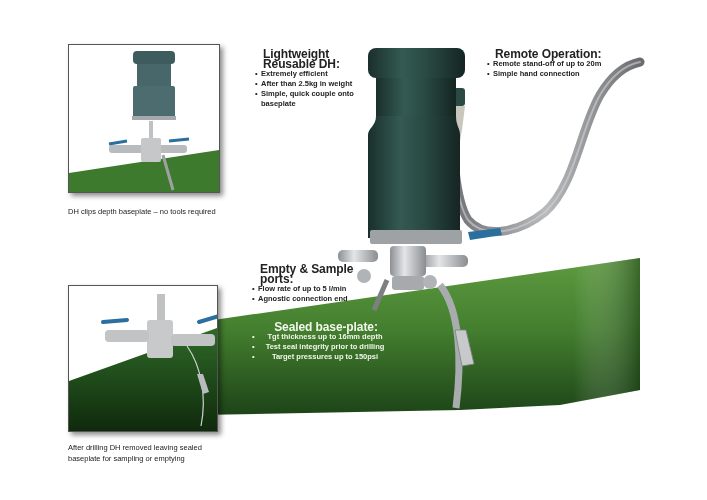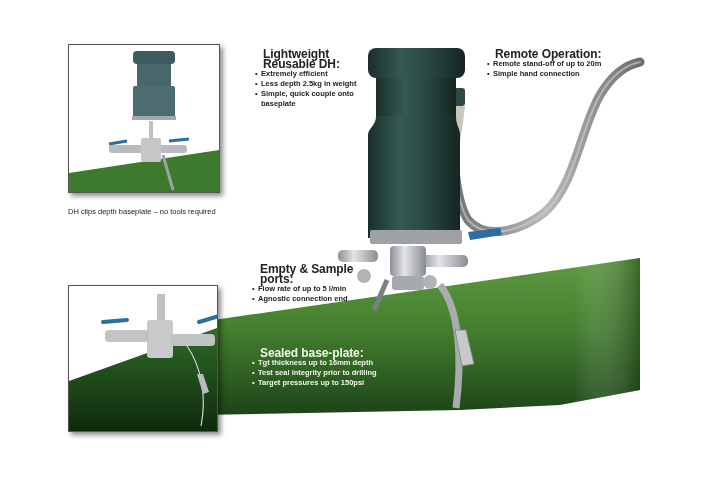--- a/index.html
+++ b/index.html
@@ -116,47 +116,51 @@
       <rect x="88" y="8" width="8" height="28" fill="#bfc1c3"></rect>
       <rect x="78" y="34" width="26" height="38" rx="3" fill="#c7c9cb"></rect>
       <rect x="36" y="44" width="44" height="12" rx="4" fill="#c1c3c5"></rect>
       <rect x="102" y="48" width="44" height="12" rx="4" fill="#c1c3c5"></rect>
       <path d="M34 36 L58 34" stroke="#2a6f9e" stroke-width="4" stroke-linecap="round"></path>
       <path d="M130 36 L150 30" stroke="#2a6f9e" stroke-width="4" stroke-linecap="round"></path>
       <path d="M118 60 C132 80 138 110 132 140" fill="none" stroke="#cfd1d3" stroke-width="1.2"></path>
       <path d="M128 88 L134 88 L140 106 L134 108 Z" fill="#b9bcbf"></path>
     </svg>
   </div>
+  <div class="caption" style="left:68px; top:442px;">
+    <div>After drilling DH removed leaving sealed</div>
+    <div>baseplate for sampling or emptying</div>
+  </div>
 
   <div class="label" style="left:255px; top:49px; width:120px;">
     <div class="title">Lightweight Reusable DH:</div>
     <ul>
       <li>Extremely efficient</li>
-      <li>Less depth 2.5kg in weight</li>
+      <li>After than 2.5kg in weight</li>
       <li>Simple, quick couple onto baseplate</li>
     </ul>
   </div>
 
   <div class="label" style="left:487px; top:49px; width:130px;">
     <div class="title">Remote Operation:</div>
     <ul>
       <li>Remote stand-off of up to 20m</li>
       <li>Simple hand connection</li>
     </ul>
   </div>
 
   <div class="label" style="left:252px; top:264px; width:125px;">
     <div class="title">Empty &amp; Sample ports:</div>
     <ul>
       <li>Flow rate of up to 5 l/min</li>
       <li>Agnostic connection end</li>
     </ul>
   </div>
 
-  <div class="label light" style="left:252px; top:348px; width:140px;">
+  <div class="label light" style="left:252px; top:322px; width:140px;text-align:center;">
     <div class="title">Sealed base-plate:</div>
     <ul>
       <li>Tgt thickness up to 16mm depth</li>
       <li>Test seal integrity prior to drilling</li>
       <li>Target pressures up to 150psi</li>
     </ul>
   </div>
 
 
 </div>

